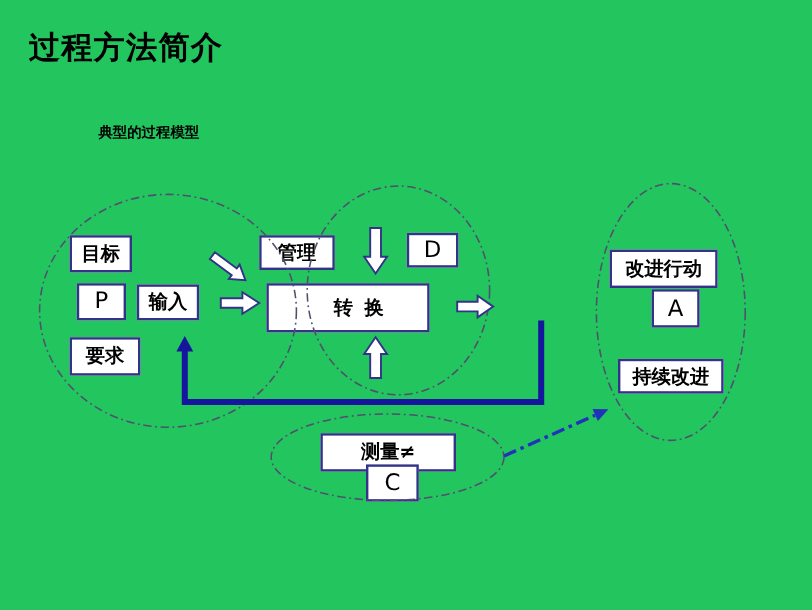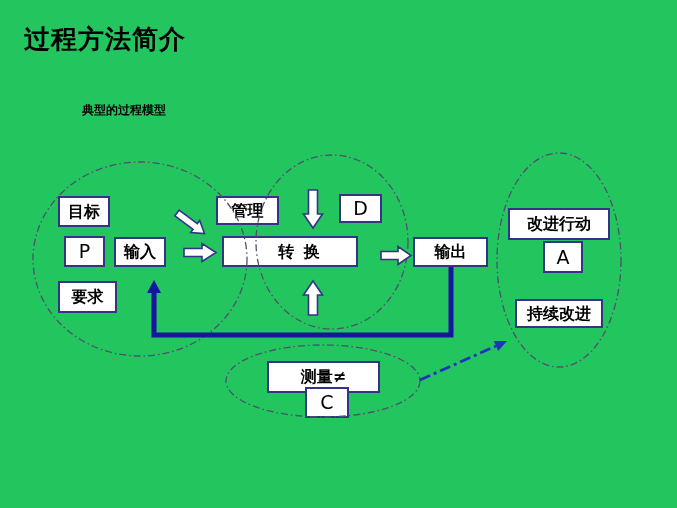--- a/index.html
+++ b/index.html
@@ -22,24 +22,24 @@
     font-weight:700; font-size:16px; line-height:1; white-space:nowrap;
     z-index:2;
   }
   .latin { font-weight:400; font-size:19px; }
   .b-goal     { left:58px;  top:196px; width:52px;  height:31px; }
   .b-p        { left:64px;  top:236px; width:41px;  height:31px; }
   .b-input    { left:114px; top:237px; width:52px;  height:30px; }
   .b-req      { left:58px;  top:281px; width:59px;  height:32px; }
   .b-manage   { left:216px; top:196px; width:63px;  height:29px; }
   .b-d        { left:339px; top:194px; width:43px;  height:29px; }
-  .b-convert  { left:222px; top:236px; width:136px; height:31px; letter-spacing:2px;padding-left:20px; }
+  .b-convert  { left:222px; top:236px; width:136px; height:41px; letter-spacing:2px;padding-left:20px; }
   .b-resource { left:215px; top:287px; width:65px;  height:30px; }
   .b-output   { left:413px; top:237px; width:75px;  height:30px; }
-  .b-improve  { left:508px; top:208px; width:102px;  height:32px; font-size:16px; }
+  .b-improve  { left:508px; top:208px; width:90px;  height:32px; font-size:16px; }
   .b-a        { left:543px; top:241px; width:40px;  height:32px; }
   .b-cont     { left:515px; top:299px; width:88px;  height:29px; font-size:16px;text-align:right; }
   .b-measure  { left:267px; top:361px; width:113px; height:32px; }
   .b-c        { left:305px; top:387px; width:44px;  height:31px; }
   .overlay {
     position:absolute; left:0; top:0; width:677px; height:508px;
     z-index:3; pointer-events:none;
   }
 </style>
 </head>
@@ -50,21 +50,20 @@
   <div class="title">过程方法简介</div>
   <div class="subtitle">典型的过程模型</div>
 
   <div class="dbox b-goal">目标</div>
   <div class="dbox b-p latin">P</div>
   <div class="dbox b-input">输入</div>
   <div class="dbox b-manage">管理</div>
   <div class="dbox b-req">要求</div>
   <div class="dbox b-d latin">D</div>
   <div class="dbox b-convert">转  换</div>
-  <div class="dbox b-output">输出</div>
   <div class="dbox b-improve">改进行动</div>
   <div class="dbox b-a latin">A</div>
   <div class="dbox b-cont">持续改进</div>
   <div class="dbox b-measure">测量≠</div>
   <div class="dbox b-c latin">C</div>
 
   <svg class="overlay" viewBox="0 0 677 508">
 
     <ellipse cx="140" cy="259" rx="107" ry="97" fill="none" stroke="#50506e" stroke-width="1.3" stroke-dasharray="7 3 1.5 3"></ellipse>
     <ellipse cx="332" cy="242" rx="76" ry="87" fill="none" stroke="#50506e" stroke-width="1.3" stroke-dasharray="7 3 1.5 3"></ellipse>

